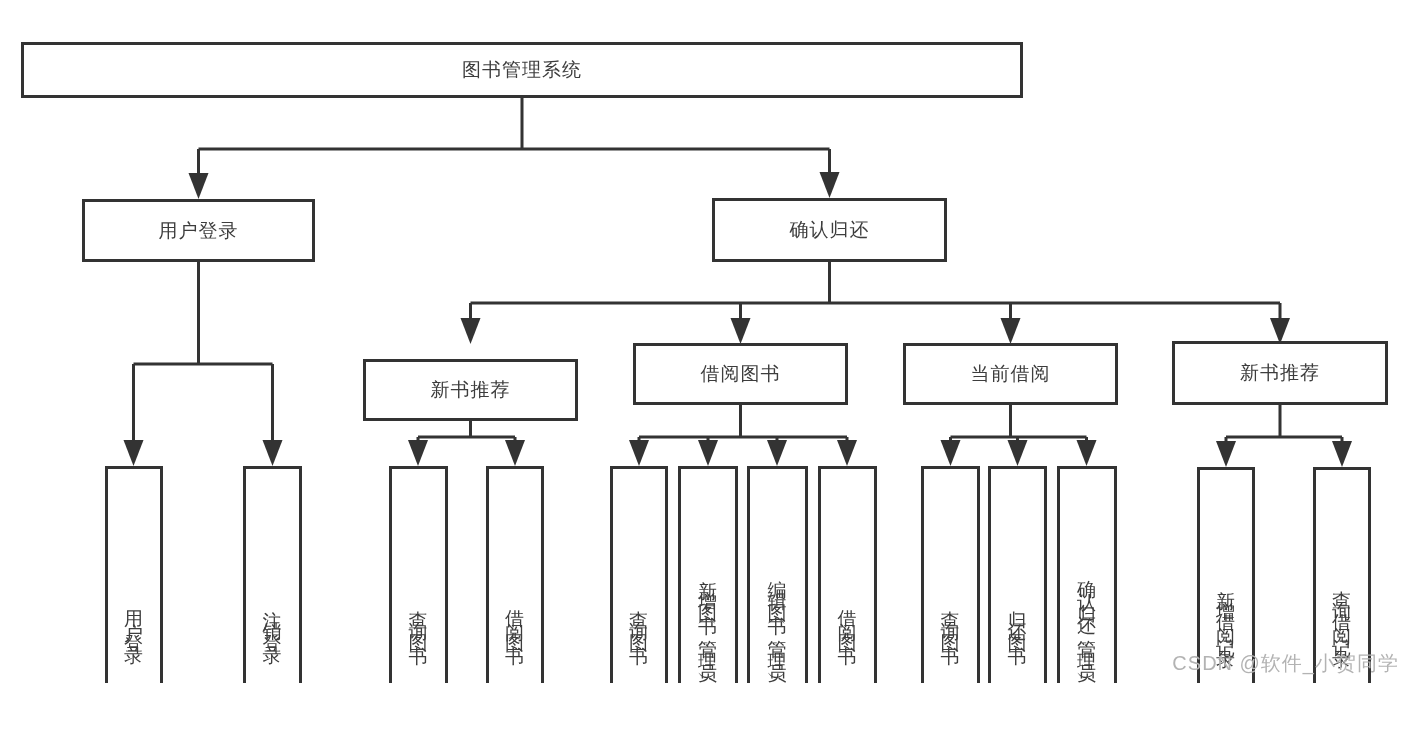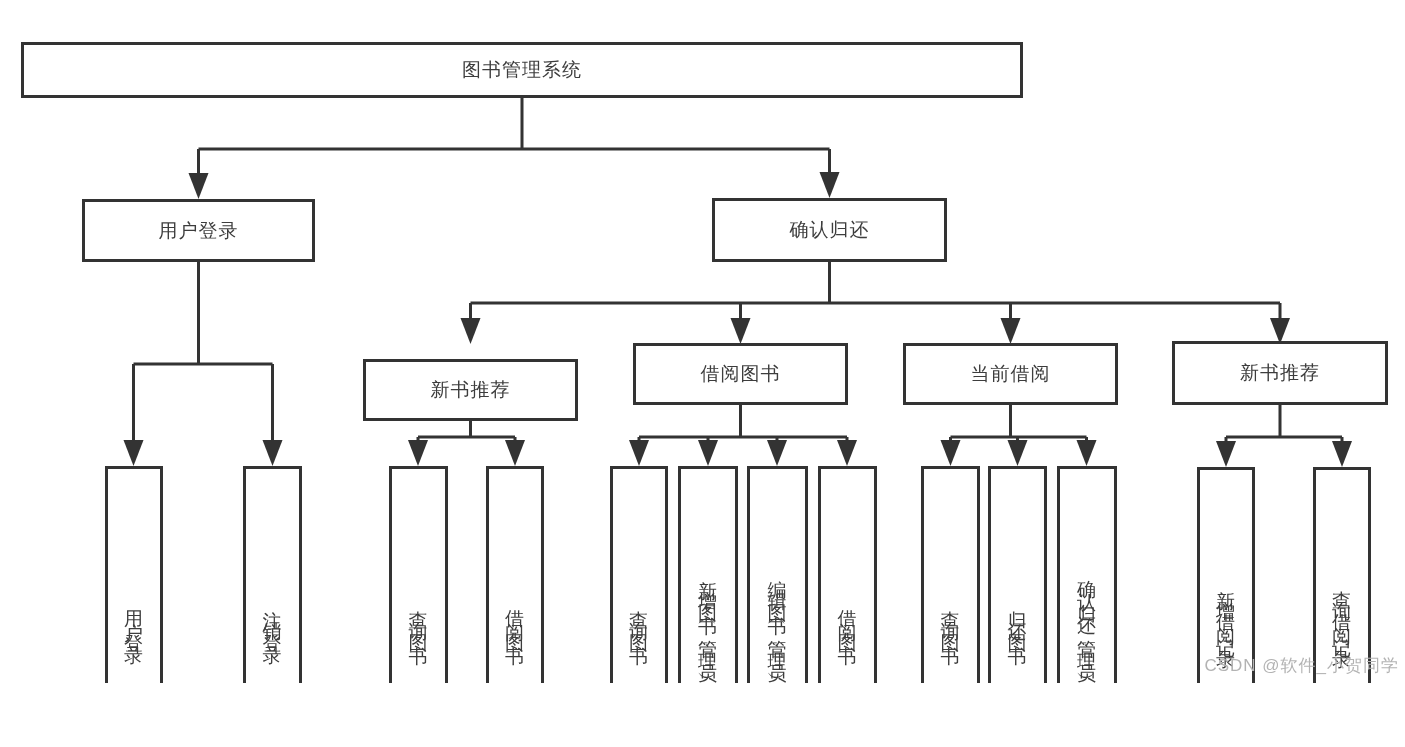--- a/index.html
+++ b/index.html
@@ -40,21 +40,21 @@
     letter-spacing:12px;
     line-height:1;
     padding-top:6px;
   }
   .watermark{
     position:absolute;
     right:6px;
     bottom:6px;
     z-index:3;
     color:var(--watermark);
-    font-size:17px;
+    font-size:20px;
     letter-spacing:1px;
     white-space:nowrap;
   }
 </style>
 </head>
 <body>
 
 <div class="canvas">
 
   <svg class="connectors" width="1405" height="747" viewBox="0 0 1405 747" xmlns="http://www.w3.org/2000/svg">

